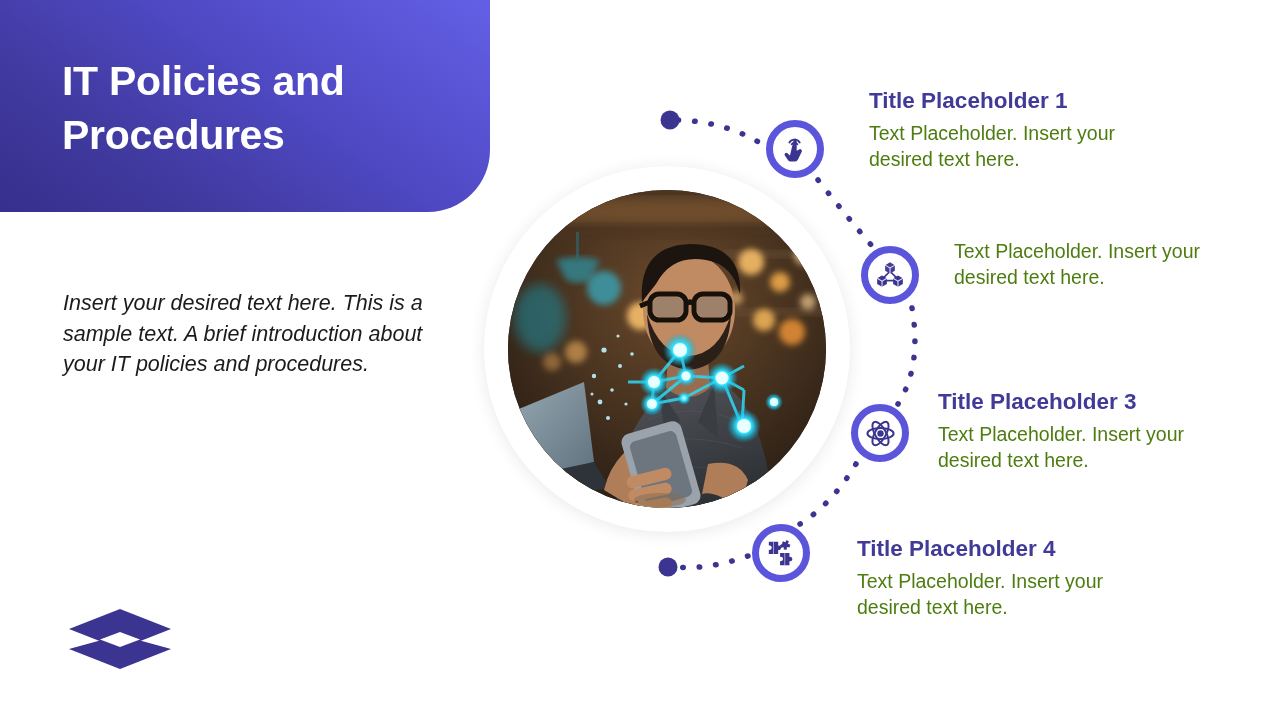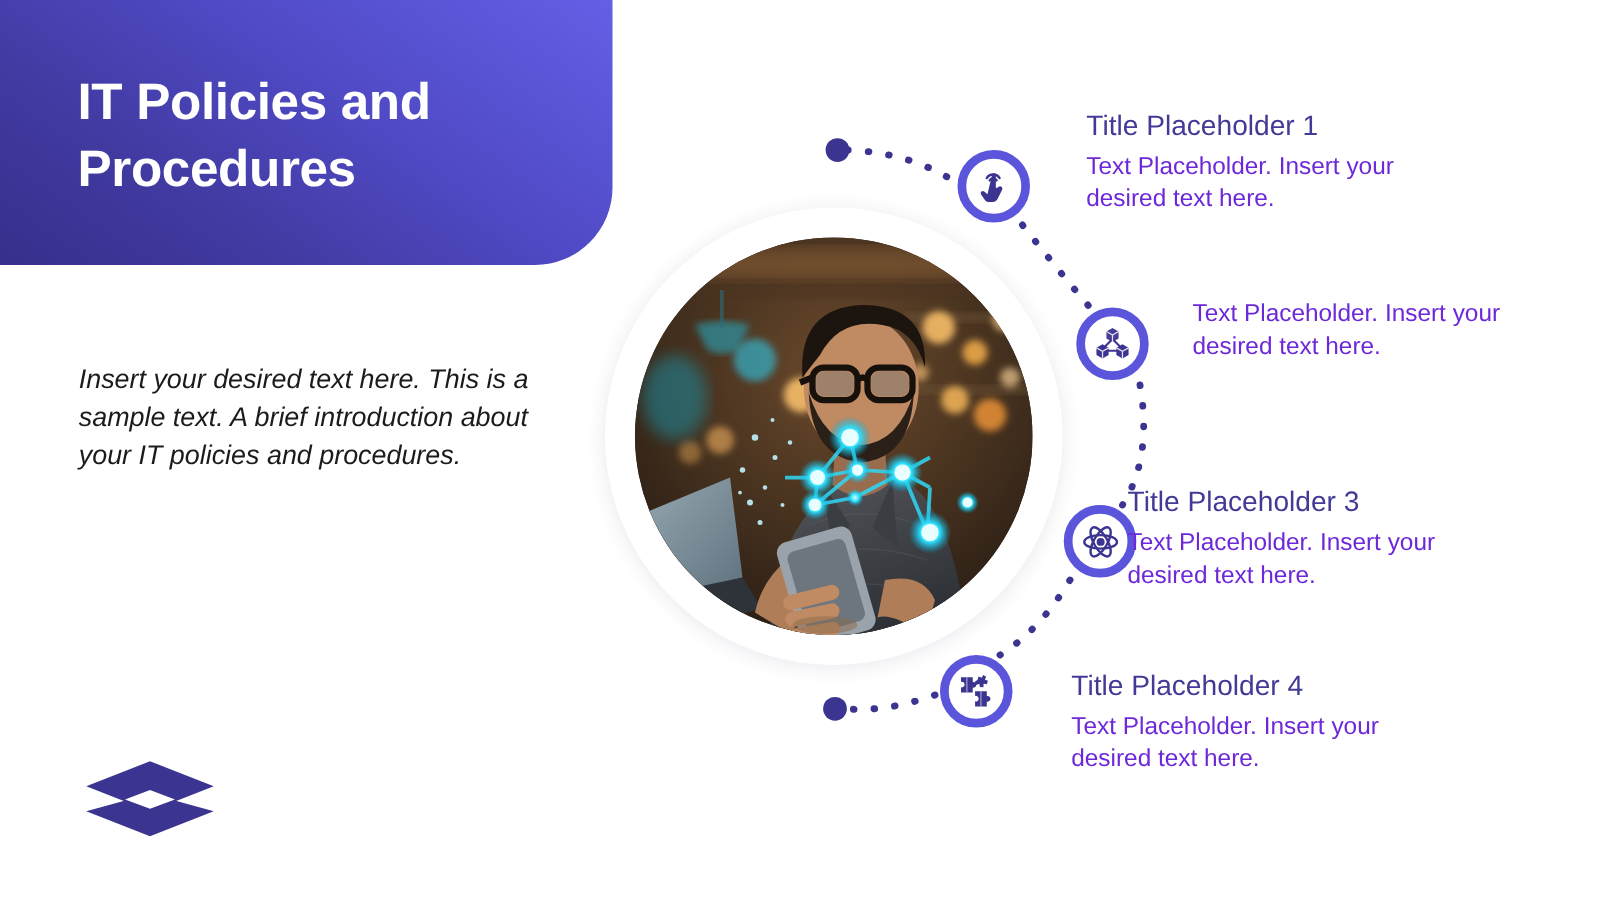--- a/index.html
+++ b/index.html
@@ -117,27 +117,27 @@
     justify-content: center;
   }
   .icon-badge svg { display: block; }
 
   
   .item {
     position: absolute;
   }
   .item-title {
     color: #413A96;
-    font-weight: normal;
+    font-weight: bold;
     font-size: 22.5px;
     line-height: 1.2;
     margin-bottom: 6px;
   }
   .item-body {
-    color: #6d28d9;
+    color: #4d7c0f;
     font-size: 19.5px;
     line-height: 1.34;
   }
 </style>
 </head>
 <body>
 
 <div id="slide">
 
   <div class="title-banner">
@@ -392,21 +392,21 @@
 
   <div class="item" style="left:869px; top:87px; width:310px;">
     <div class="item-title">Title Placeholder 1</div>
     <div class="item-body">Text Placeholder. Insert your desired text here.</div>
   </div>
 
   <div class="item" style="left:954px; top:238px; width:250px;">
     <div class="item-body">Text Placeholder. Insert your desired text here.</div>
   </div>
 
-  <div class="item" style="left:902px; top:388px; width:250px;">
+  <div class="item" style="left:938px; top:388px; width:250px;">
     <div class="item-title">Title Placeholder 3</div>
     <div class="item-body">Text Placeholder. Insert your desired text here.</div>
   </div>
 
   <div class="item" style="left:857px; top:535px; width:260px;">
     <div class="item-title">Title Placeholder 4</div>
     <div class="item-body">Text Placeholder. Insert your desired text here.</div>
   </div>
 
 </div>

